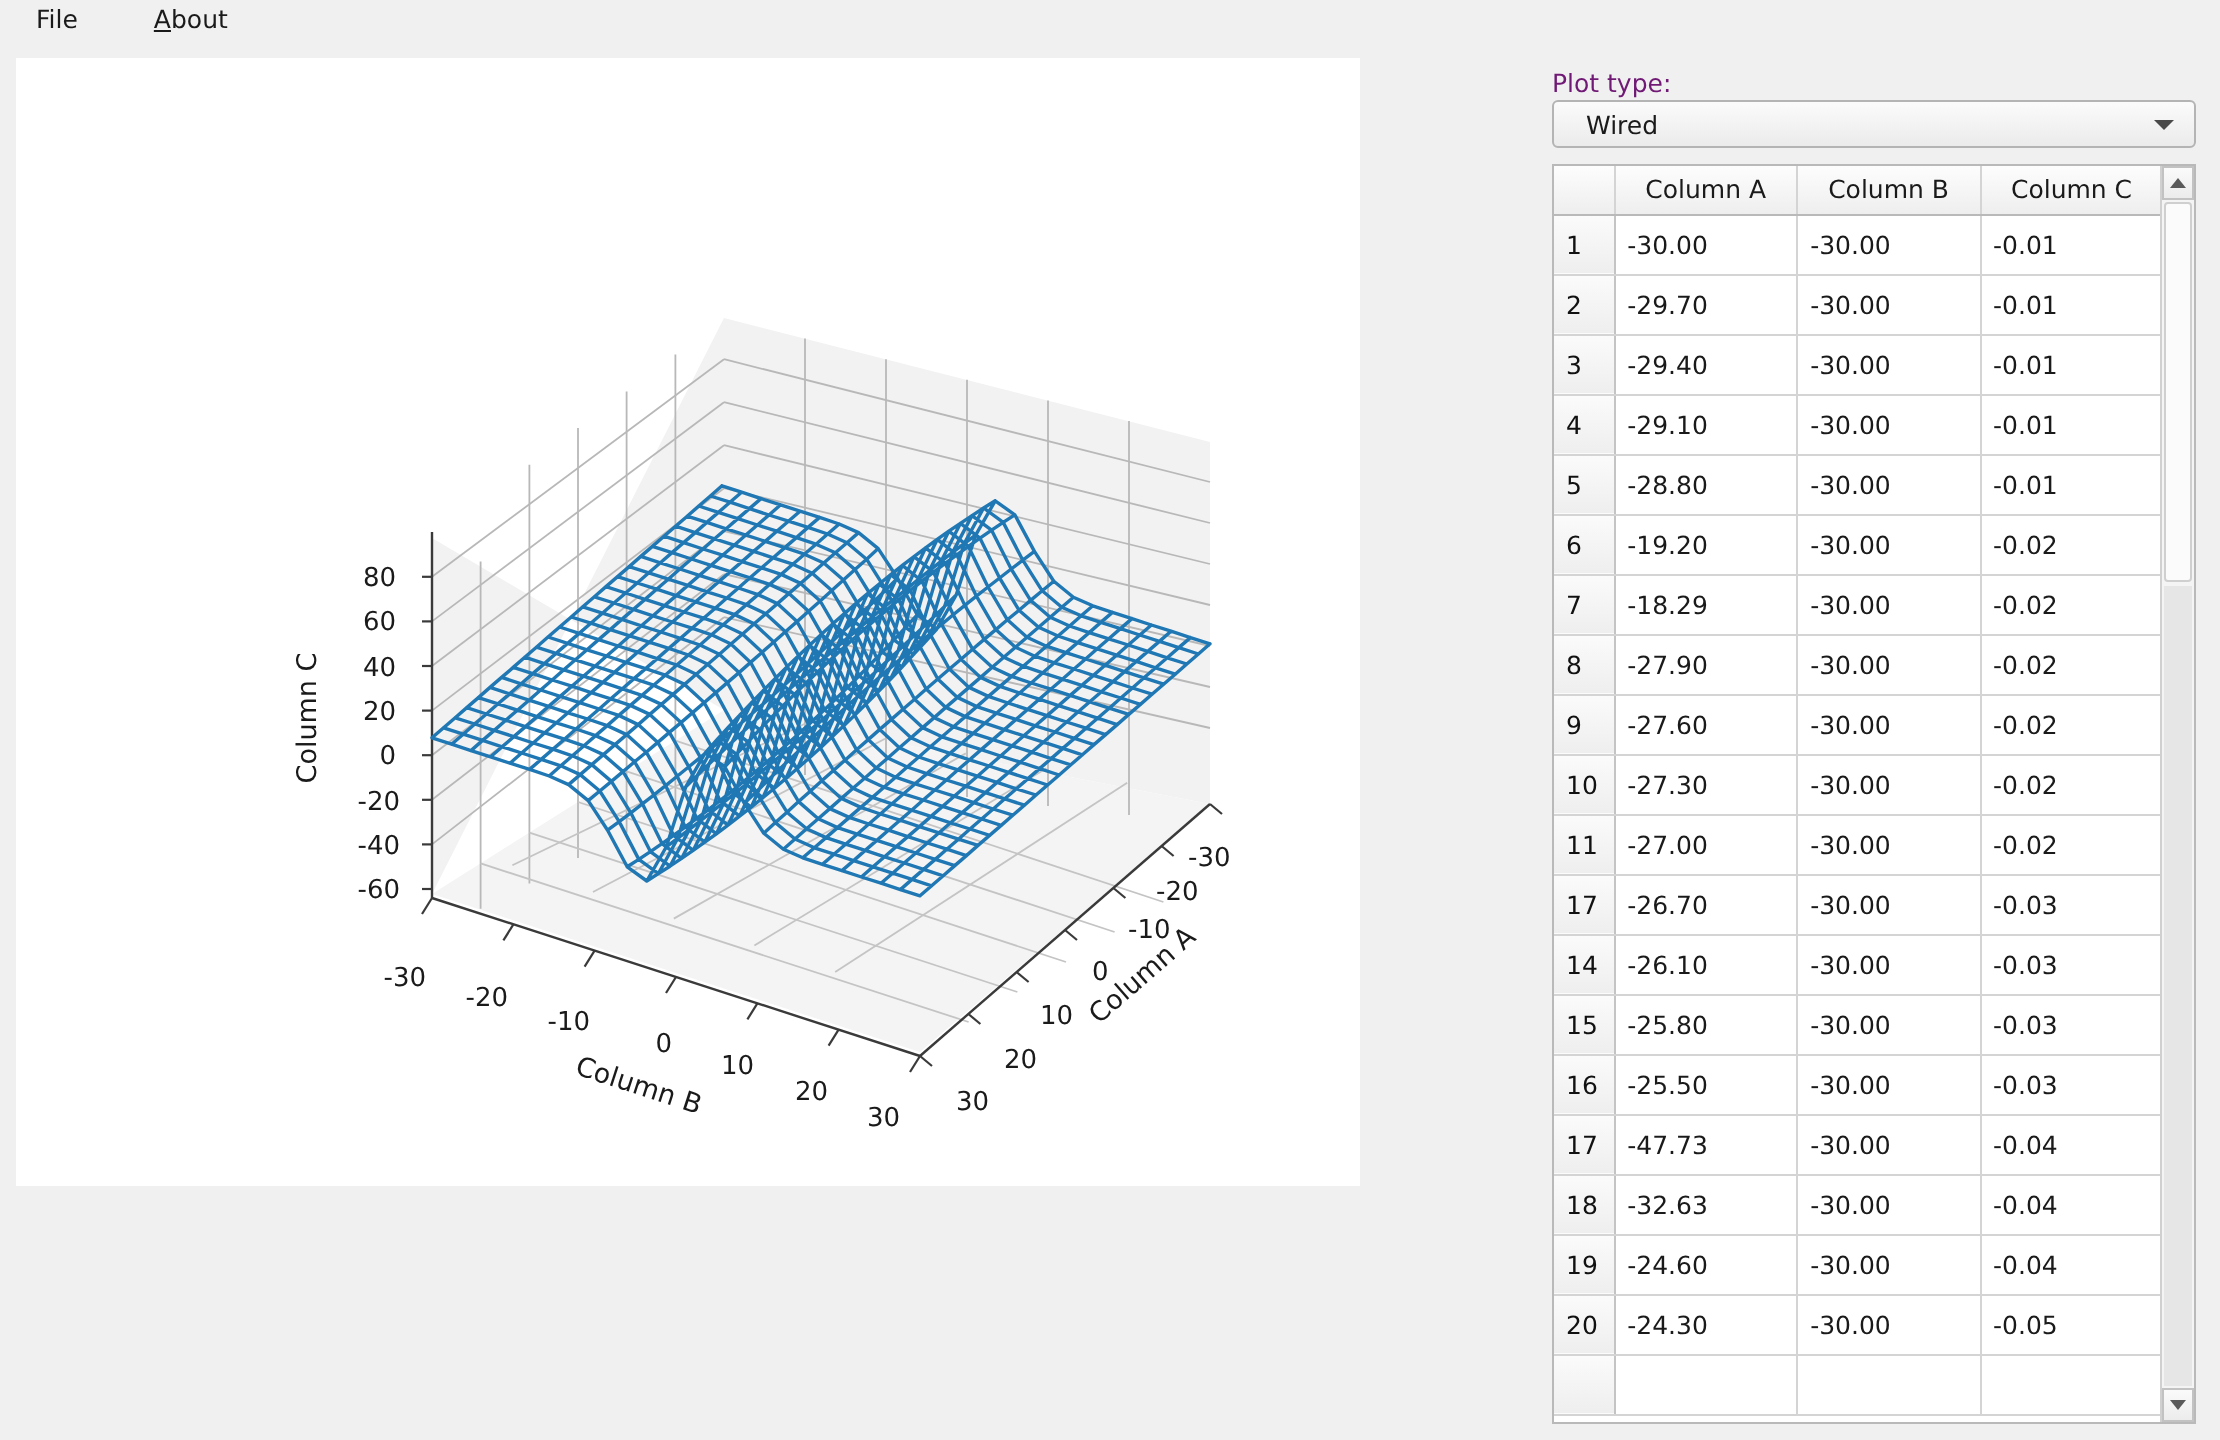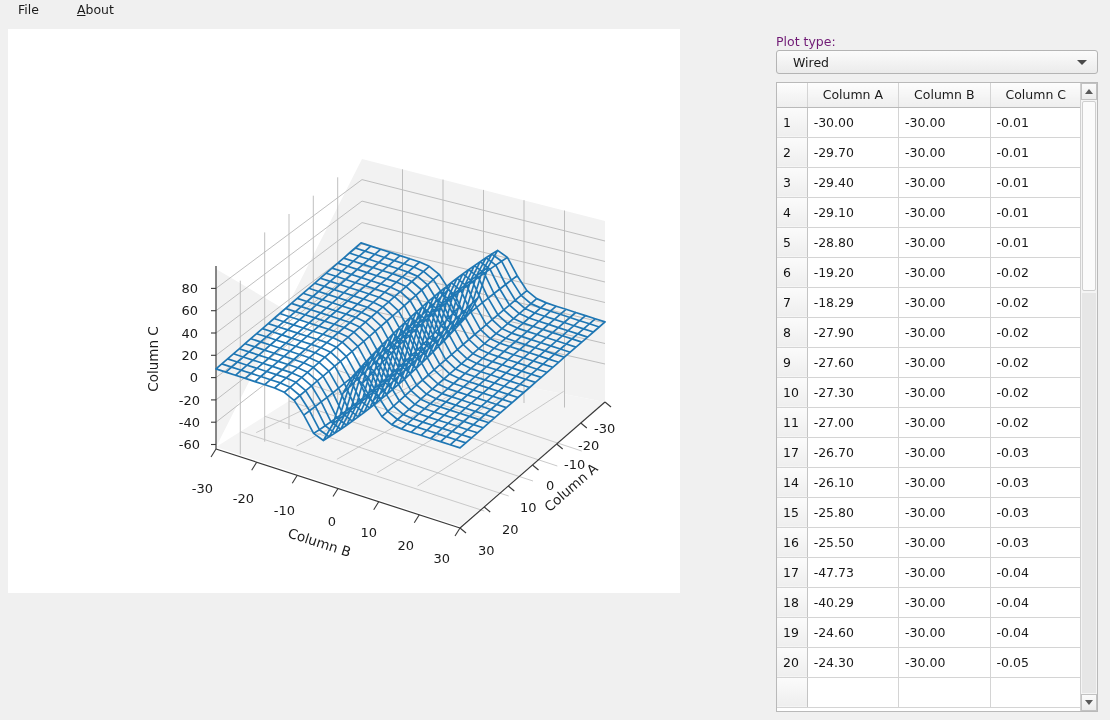--- a/index.html
+++ b/index.html
@@ -421,21 +421,21 @@
                 <td class="col-c">-0.03</td>
               </tr>
               <tr>
                 <td class="rowhdr col-idx">17</td>
                 <td class="col-a">-47.73</td>
                 <td class="col-b">-30.00</td>
                 <td class="col-c">-0.04</td>
               </tr>
               <tr>
                 <td class="rowhdr col-idx">18</td>
-                <td class="col-a">-40.29</td>
+                <td class="col-a">-32.63</td>
                 <td class="col-b">-30.00</td>
                 <td class="col-c">-0.04</td>
               </tr>
               <tr>
                 <td class="rowhdr col-idx">19</td>
                 <td class="col-a">-24.60</td>
                 <td class="col-b">-30.00</td>
                 <td class="col-c">-0.04</td>
               </tr>
               <tr>

